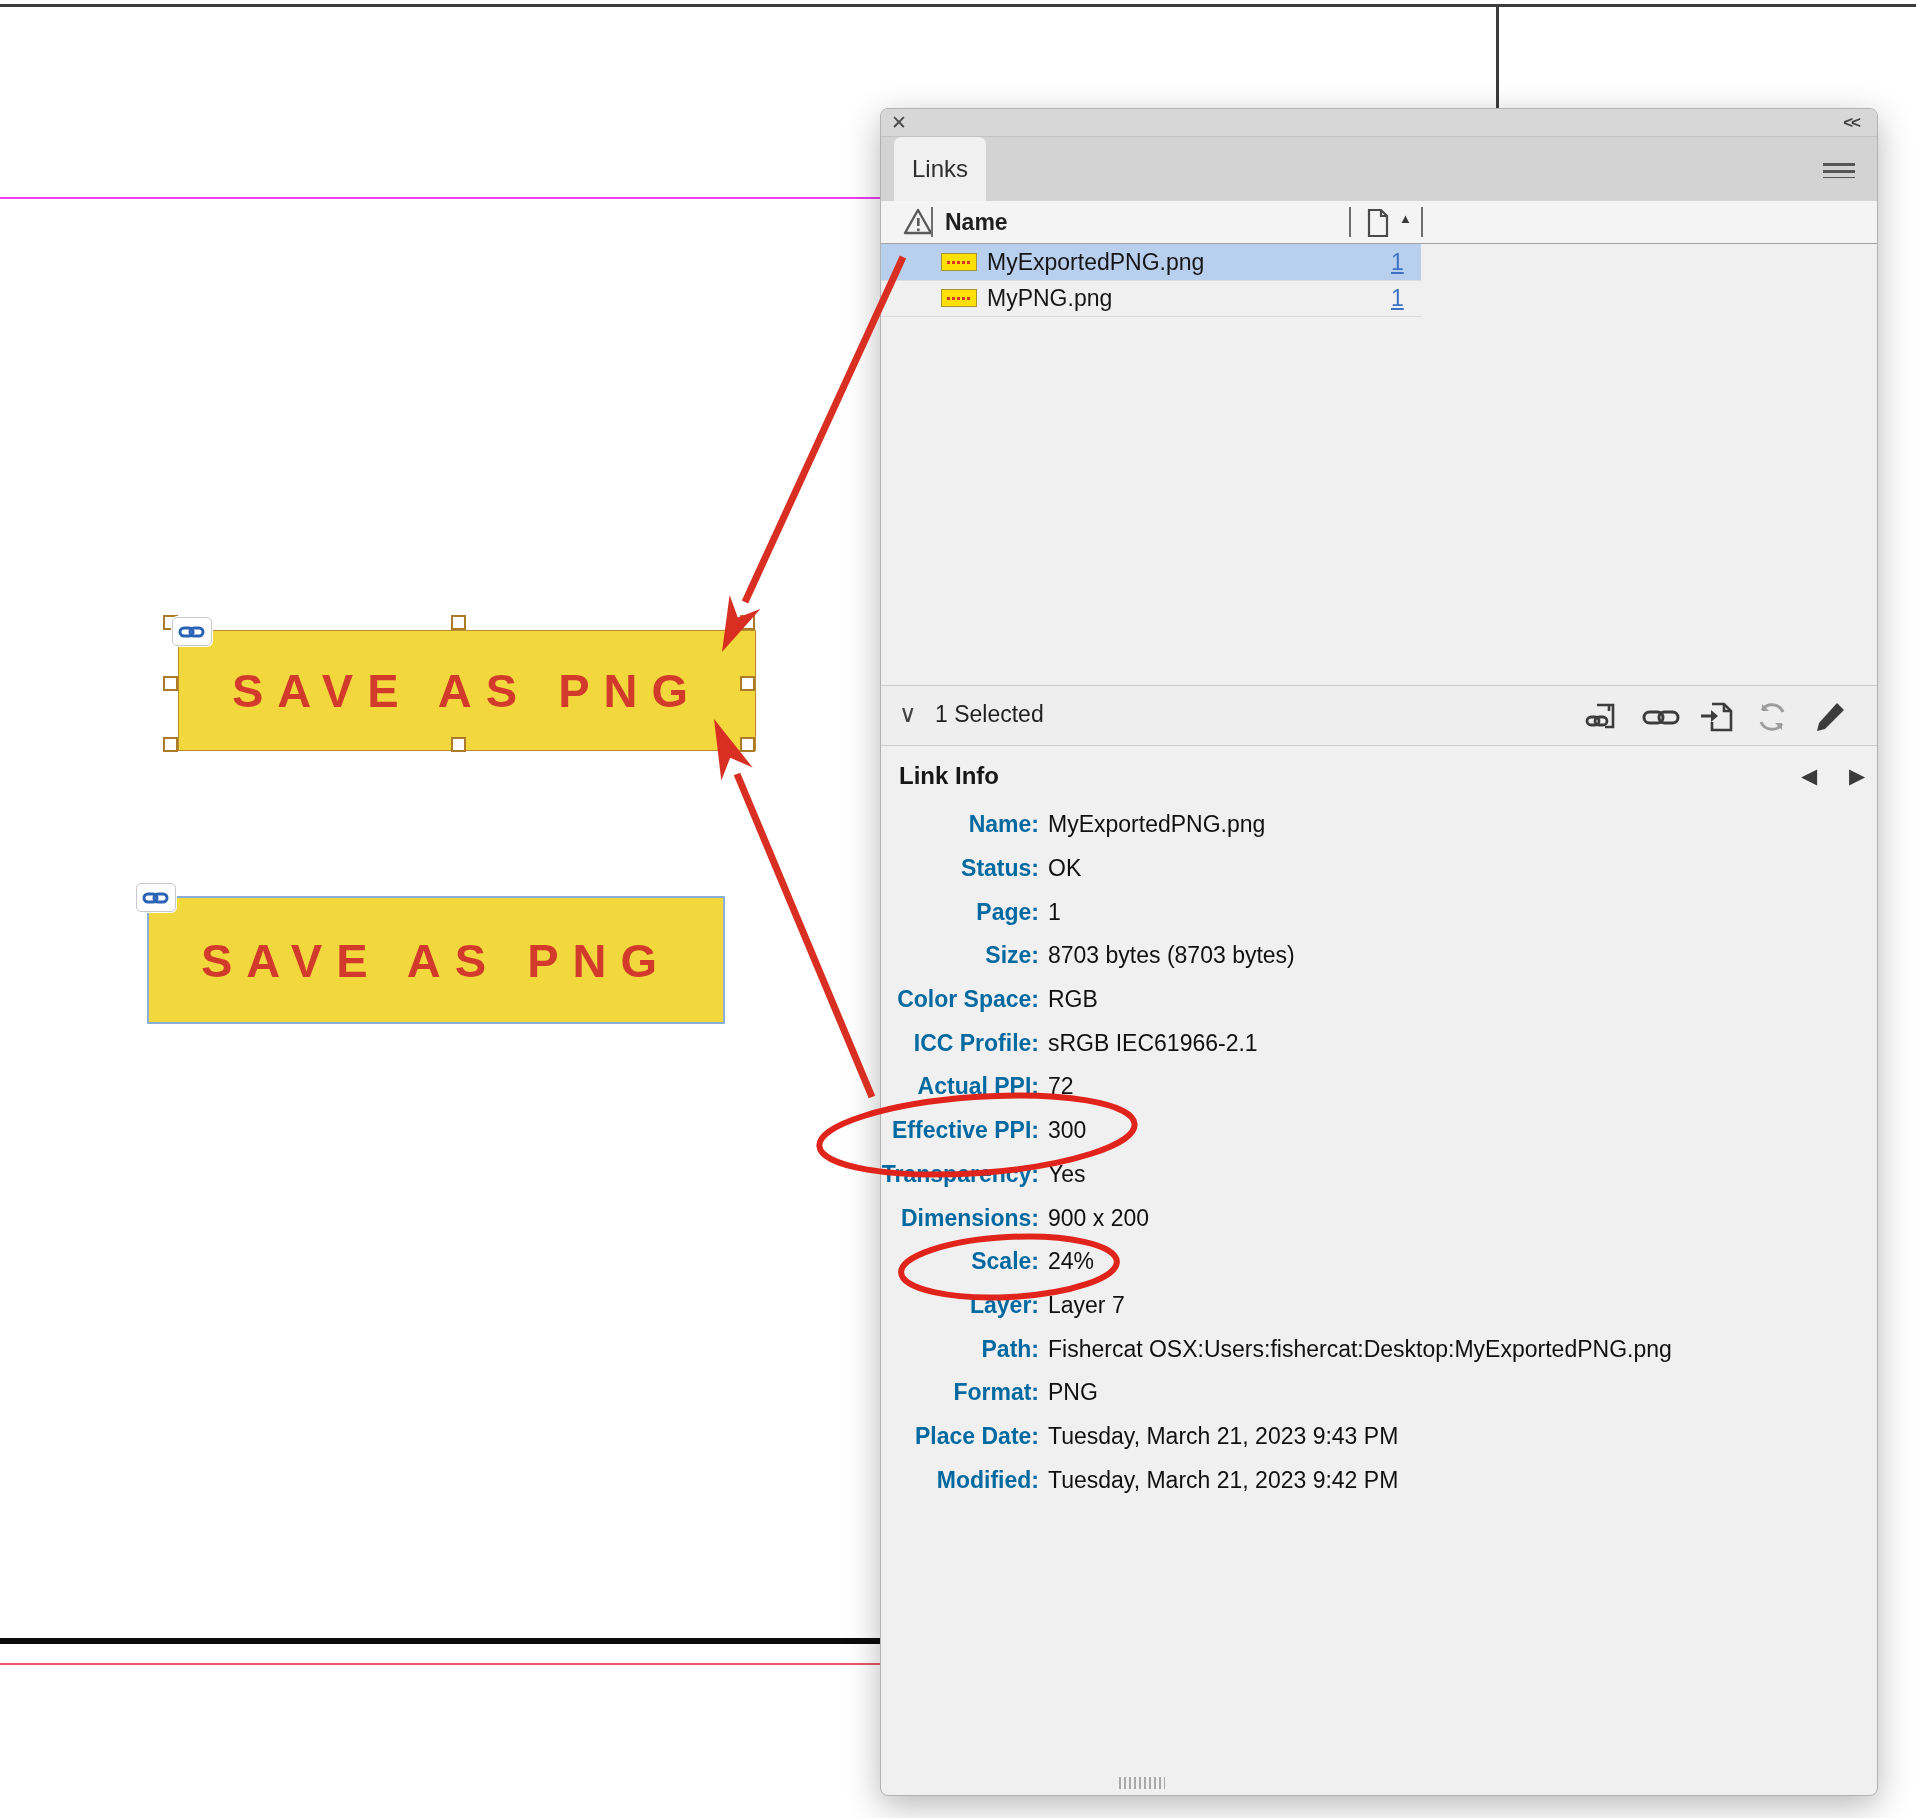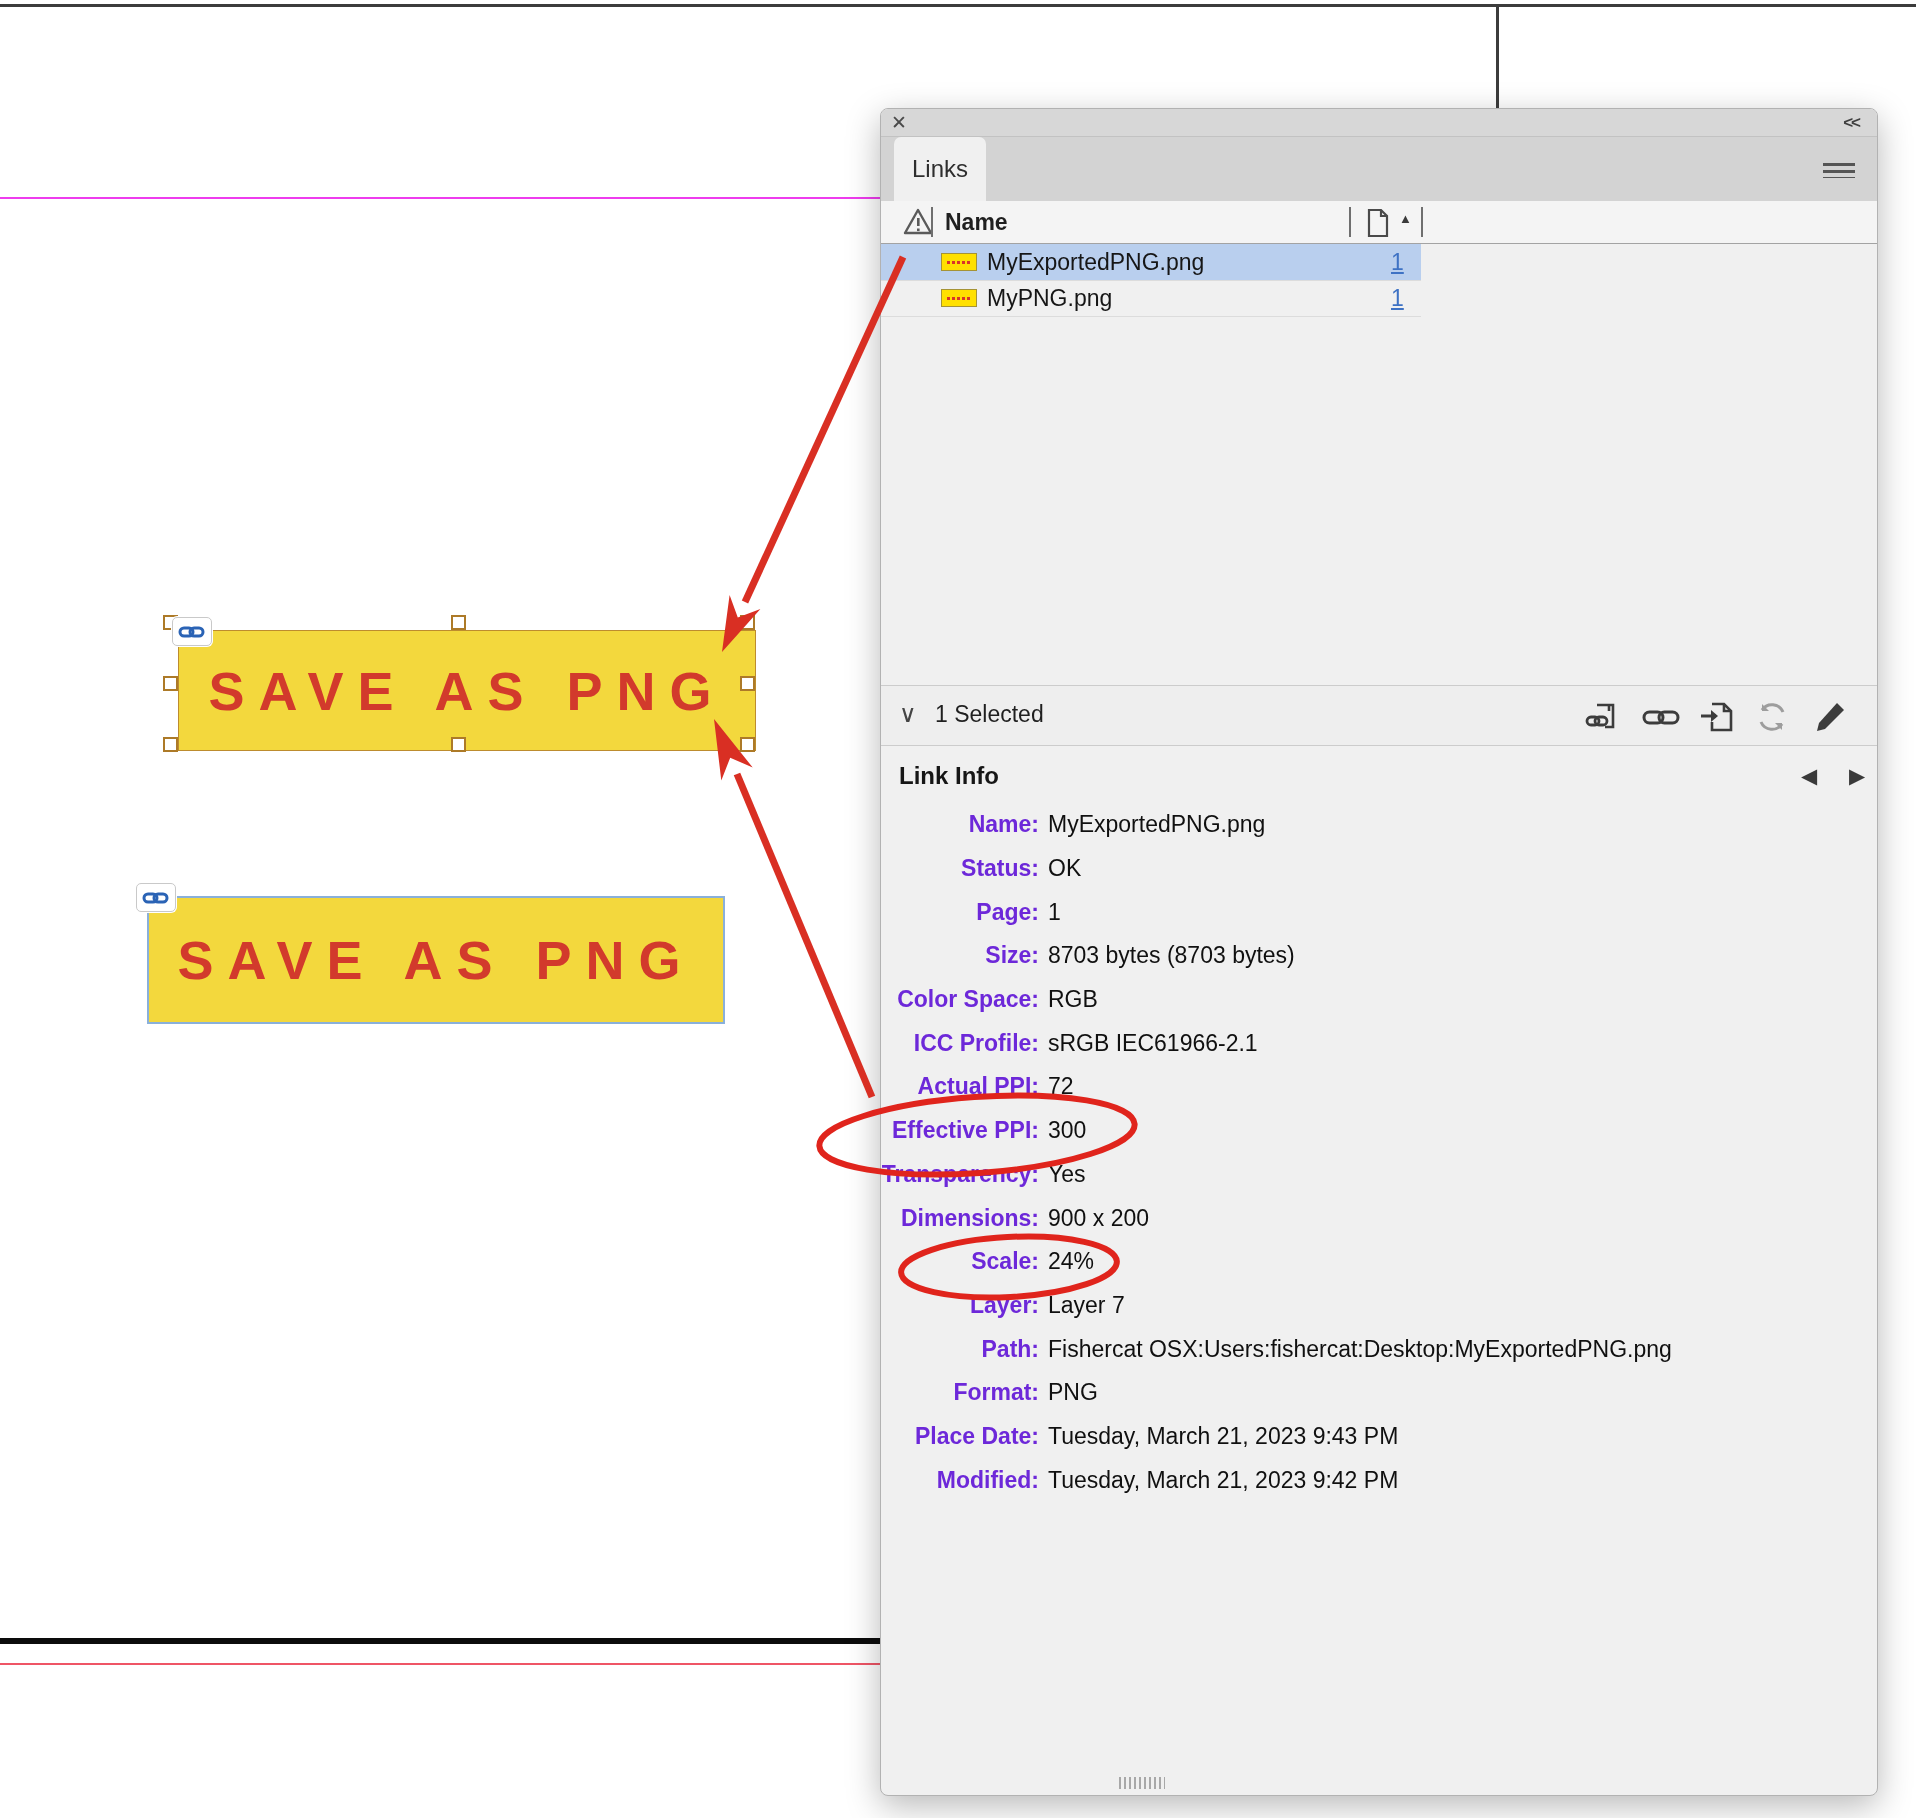--- a/index.html
+++ b/index.html
@@ -10,21 +10,21 @@
   
   .page-edge-top{left:0;top:4px;width:1916px;height:3px;background:#3c3c3c;}
   .page-edge-right{left:1496px;top:4px;width:3px;height:106px;background:#3c3c3c;}
   .guide-magenta{left:0;top:197px;width:882px;height:2px;background:#ee3cee;}
   .page-edge-bottom{left:0;top:1638px;width:882px;height:6px;background:#0c0c0c;}
   .guide-rose{left:0;top:1663px;width:882px;height:2px;background:#ef5566;}
 
   
   .png-btn{display:flex;align-items:center;justify-content:center;
            background:#f3d83d;box-sizing:border-box;}
-  .png-btn .btn-text{font-weight:bold;font-size:54px;letter-spacing:14px;
+  .png-btn .btn-text{font-weight:bold;font-size:47px;letter-spacing:14px;
            color:#d23a2c;white-space:nowrap;}
   #top-button{left:178px;top:630px;width:578px;height:121px;border:1.5px solid #bd8c2e;}
   #bottom-button{left:147px;top:896px;width:578px;height:128px;border:2px solid #8ab0da;}
   .handle{position:absolute;width:15px;height:15px;background:#fff;
           border:2px solid #ad7a28;box-sizing:border-box;}
   .link-badge{position:absolute;width:38px;height:27px;background:#fff;
           border:1px solid #c9c9c9;border-radius:5px;display:flex;
           align-items:center;justify-content:center;box-shadow:0 0 0 1px #ffffff;}
 
   
@@ -64,21 +64,21 @@
   #sel-label{left:54px;top:15px;font-size:23px;color:#1f1f1f;}
   .tool-ic{position:absolute;top:10px;width:42px;height:42px;display:flex;
          align-items:center;justify-content:center;}
 
   #li-header{left:0;top:637px;width:100%;height:60px;padding-left:24px;}
   #li-title{left:18px;top:16px;font-size:24px;font-weight:bold;color:#161616;}
   .nav-tri{position:absolute;top:18px;font-size:21px;color:#3a3a3a;}
 
   #li-fields{left:0;top:694px;width:100%;}
   .fieldrow{display:flex;height:43.7px;align-items:center;}
-  .flabel{flex:0 0 158px;text-align:right;font-weight:bold;font-size:23px;color:#6d28d9;
+  .flabel{flex:0 0 158px;text-align:right;font-weight:bold;font-size:23px;color:#0369a1;
           white-space:nowrap;}
   .fvalue{margin-left:9px;font-size:23px;color:#101010;white-space:nowrap;}
 
   #grip{left:238px;top:1668px;width:46px;height:12px;
         background:repeating-linear-gradient(90deg,#a8a8a8 0 2px,transparent 2px 5px);}
 
   
   #overlay{left:0;top:0;width:1916px;height:1818px;pointer-events:none;}
 </style>
 </head>

